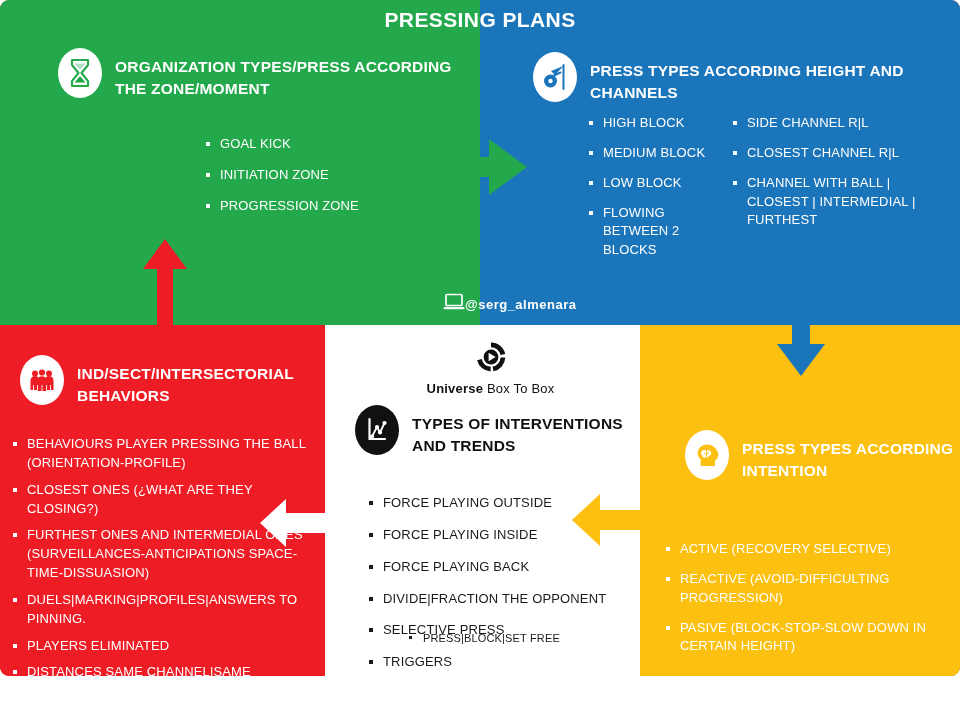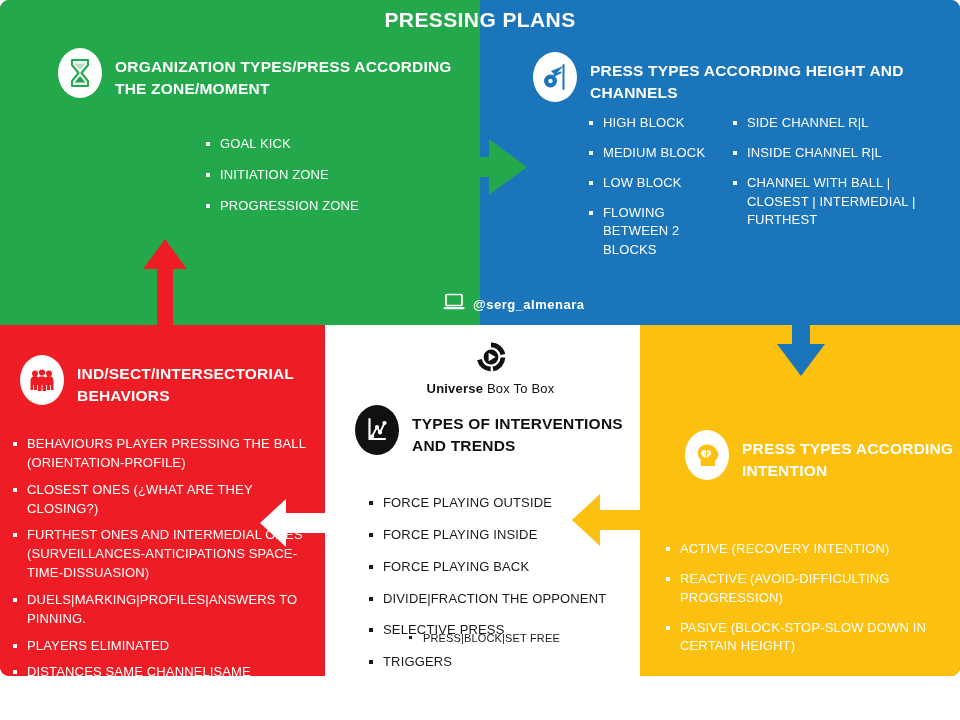--- a/index.html
+++ b/index.html
@@ -139,21 +139,20 @@
   #arrow-white-left  { left: 258px; top: 497px; }
   #arrow-red-up      { left: 142px; top: 237px; }
 
   
   #credit {
     position: absolute;
     left: 443px;
     top: 293px;
     display: flex;
     align-items: center;
-    gap: 8px;
     z-index: 8;
   }
   #credit-handle {
     color: #ffffff;
     font-size: 13px;
     font-weight: bold;
     letter-spacing: 0.5px;
   }
 
   
@@ -220,21 +219,21 @@
 
   <ul class="blist" id="list-blue-1">
     <li>HIGH BLOCK</li>
     <li>MEDIUM BLOCK</li>
     <li>LOW BLOCK</li>
     <li>FLOWING BETWEEN 2 BLOCKS</li>
   </ul>
 
   <ul class="blist" id="list-blue-2">
     <li>SIDE CHANNEL R|L</li>
-    <li>INSIDE CHANNEL R|L</li>
+    <li>CLOSEST CHANNEL R|L</li>
     <li>CHANNEL WITH BALL | CLOSEST | INTERMEDIAL | FURTHEST</li>
   </ul>
 
   <div class="head" id="head-red">
     <div class="head-badge">
       <svg width="30" height="30" viewBox="0 0 30 30" aria-hidden="true">
         <circle cx="8" cy="8.5" r="3" fill="#ee1c25"></circle>
         <circle cx="15" cy="7.5" r="3.1" fill="#ee1c25"></circle>
         <circle cx="22" cy="8.5" r="3" fill="#ee1c25"></circle>
         <path d="M3.5 25 V15.5 a4.5 4.5 0 0 1 9 0 V25 Z" fill="#ee1c25"></path>
@@ -293,21 +292,21 @@
         <path d="M9.5 11.5 c1.2 -1.6 3.6 -2 5 -0.6 1.4 -1.3 3.6 -0.9 4.4 0.8
                  .9 1.8 -.3 3.9 -2.2 4.3 -.2 1.6 -2 2.4 -3.3 1.5 -1.6 .6 -3.2 -.6 -3.2 -2.3
                  -1.4 -.7 -1.7 -2.5 -.7 -3.7 Z" fill="#ffffff"></path>
         <path d="M14.5 11 V17.5 M12.3 13.2 L14.5 14.6 M16.8 12.7 L14.5 14.2" stroke="#fcc010" stroke-width="0.9" stroke-linecap="round"></path>
       </svg>
     </div>
     <div class="head-title">PRESS TYPES ACCORDING INTENTION</div>
   </div>
 
   <ul class="blist" id="list-yellow-1">
-    <li>ACTIVE (RECOVERY INTENTION)</li>
+    <li>ACTIVE (RECOVERY SELECTIVE)</li>
     <li>REACTIVE (AVOID-DIFFICULTING PROGRESSION)</li>
     <li>PASIVE (BLOCK-STOP-SLOW DOWN IN CERTAIN HEIGHT)</li>
   </ul>
 
   <div class="arrow" id="arrow-green-right">
     <svg width="92" height="60" viewBox="0 0 92 60" aria-hidden="true">
       <path d="M0 20 H52 V2 L90 30 L52 58 V40 H0 Z" fill="#23a94c"></path>
     </svg>
   </div>
 

